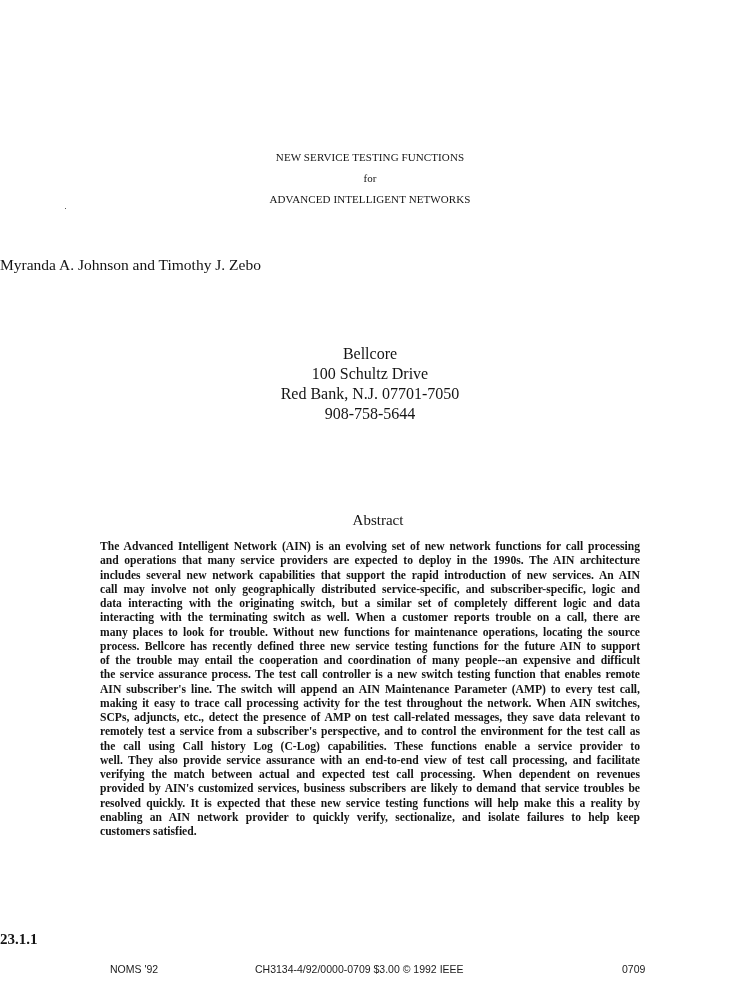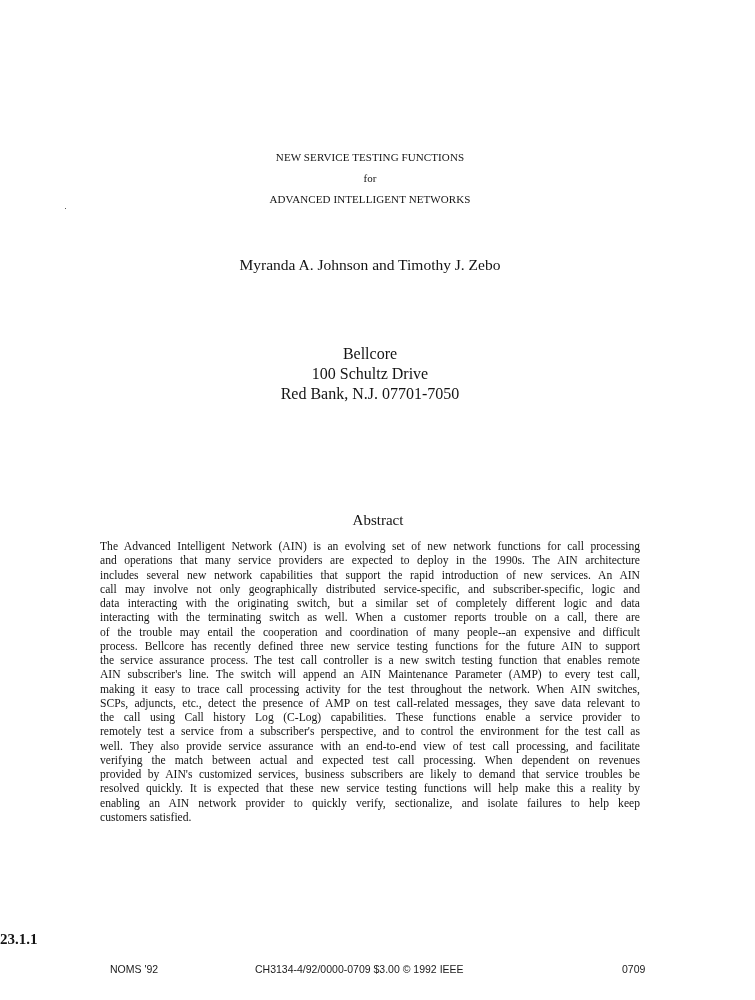--- a/index.html
+++ b/index.html
@@ -24,21 +24,20 @@
       font-size: 11px;
       line-height: 21px;
       letter-spacing: 0.1px;
     }
     .title-line { display: block; }
     .authors {
       position: absolute;
       left: 0;
       width: 740px;
       top: 256px;
-      text-align: center;
       font-size: 15.5px;
       line-height: 18px;
     }
     .affiliation {
       position: absolute;
       left: 0;
       width: 740px;
       top: 344px;
       text-align: center;
       font-size: 16px;
@@ -54,20 +53,21 @@
       font-size: 15px;
       line-height: 18px;
     }
     .abstract-body {
       position: absolute;
       left: 100px;
       top: 540px;
       width: 540px;
       font-size: 11.6px;
       line-height: 14.25px;
+      font-weight: bold;
     }
     .abstract-line {
       display: block;
       text-align: justify;
       text-align-last: justify;
       white-space: nowrap;
       height: 14.25px;
       overflow: visible;
     }
     .abstract-line.last {
@@ -116,39 +116,41 @@
   <span class="title-line">for</span>
   <span class="title-line">ADVANCED INTELLIGENT NETWORKS</span>
 </div>
 
 <div class="authors">Myranda A. Johnson and Timothy J. Zebo</div>
 
 <div class="affiliation">
   <span>Bellcore</span>
   <span>100 Schultz Drive</span>
   <span>Red Bank, N.J. 07701-7050</span>
+  <span>908-758-5644</span>
 </div>
 
 <div class="abstract-heading">Abstract</div>
 
 <div class="abstract-body">
   <span class="abstract-line">The Advanced Intelligent Network (AIN) is an evolving set of new network functions for call processing</span>
   <span class="abstract-line">and operations that many service providers are expected to deploy in the 1990s.  The AIN architecture</span>
   <span class="abstract-line">includes several new network capabilities that support the rapid introduction of new services.  An AIN</span>
   <span class="abstract-line">call may involve not only geographically distributed service-specific, and subscriber-specific, logic and</span>
   <span class="abstract-line">data interacting with the originating switch, but a similar set of completely different logic and data</span>
   <span class="abstract-line">interacting with the terminating switch as well.  When a customer reports trouble on a call, there are</span>
+  <span class="abstract-line">many places to look for trouble.  Without new functions for maintenance operations, locating the source</span>
+  <span class="abstract-line">process.  Bellcore has recently defined three new service testing functions for the future AIN to support</span>
   <span class="abstract-line">of the trouble may entail the cooperation and coordination of many people--an expensive and difficult</span>
-  <span class="abstract-line">process.  Bellcore has recently defined three new service testing functions for the future AIN to support</span>
   <span class="abstract-line">the service assurance process.  The test call controller is a new switch testing function that enables remote</span>
   <span class="abstract-line">AIN subscriber's line.  The switch will append an AIN Maintenance Parameter (AMP) to every test call,</span>
   <span class="abstract-line">making it easy to trace call processing activity for the test throughout the network.  When AIN switches,</span>
   <span class="abstract-line">SCPs, adjuncts, etc., detect the presence of AMP on test call-related messages, they save data relevant to</span>
+  <span class="abstract-line">remotely test a service from a subscriber's perspective, and to control the environment for the test call as</span>
   <span class="abstract-line">the call using Call history Log (C-Log) capabilities.  These functions enable a service provider to</span>
-  <span class="abstract-line">remotely test a service from a subscriber's perspective, and to control the environment for the test call as</span>
   <span class="abstract-line">well.  They also provide service assurance with an end-to-end view of test call processing, and facilitate</span>
   <span class="abstract-line">verifying the match between actual and expected test call processing.  When dependent on revenues</span>
   <span class="abstract-line">provided by AIN's customized services, business subscribers are likely to demand that service troubles be</span>
   <span class="abstract-line">resolved quickly.  It is expected that these new service testing functions will help make this a reality by</span>
   <span class="abstract-line">enabling an AIN network provider to quickly verify, sectionalize, and isolate failures to help keep</span>
   <span class="abstract-line last">customers satisfied.</span>
 </div>
 
 <div class="section-number">23.1.1</div>
 

